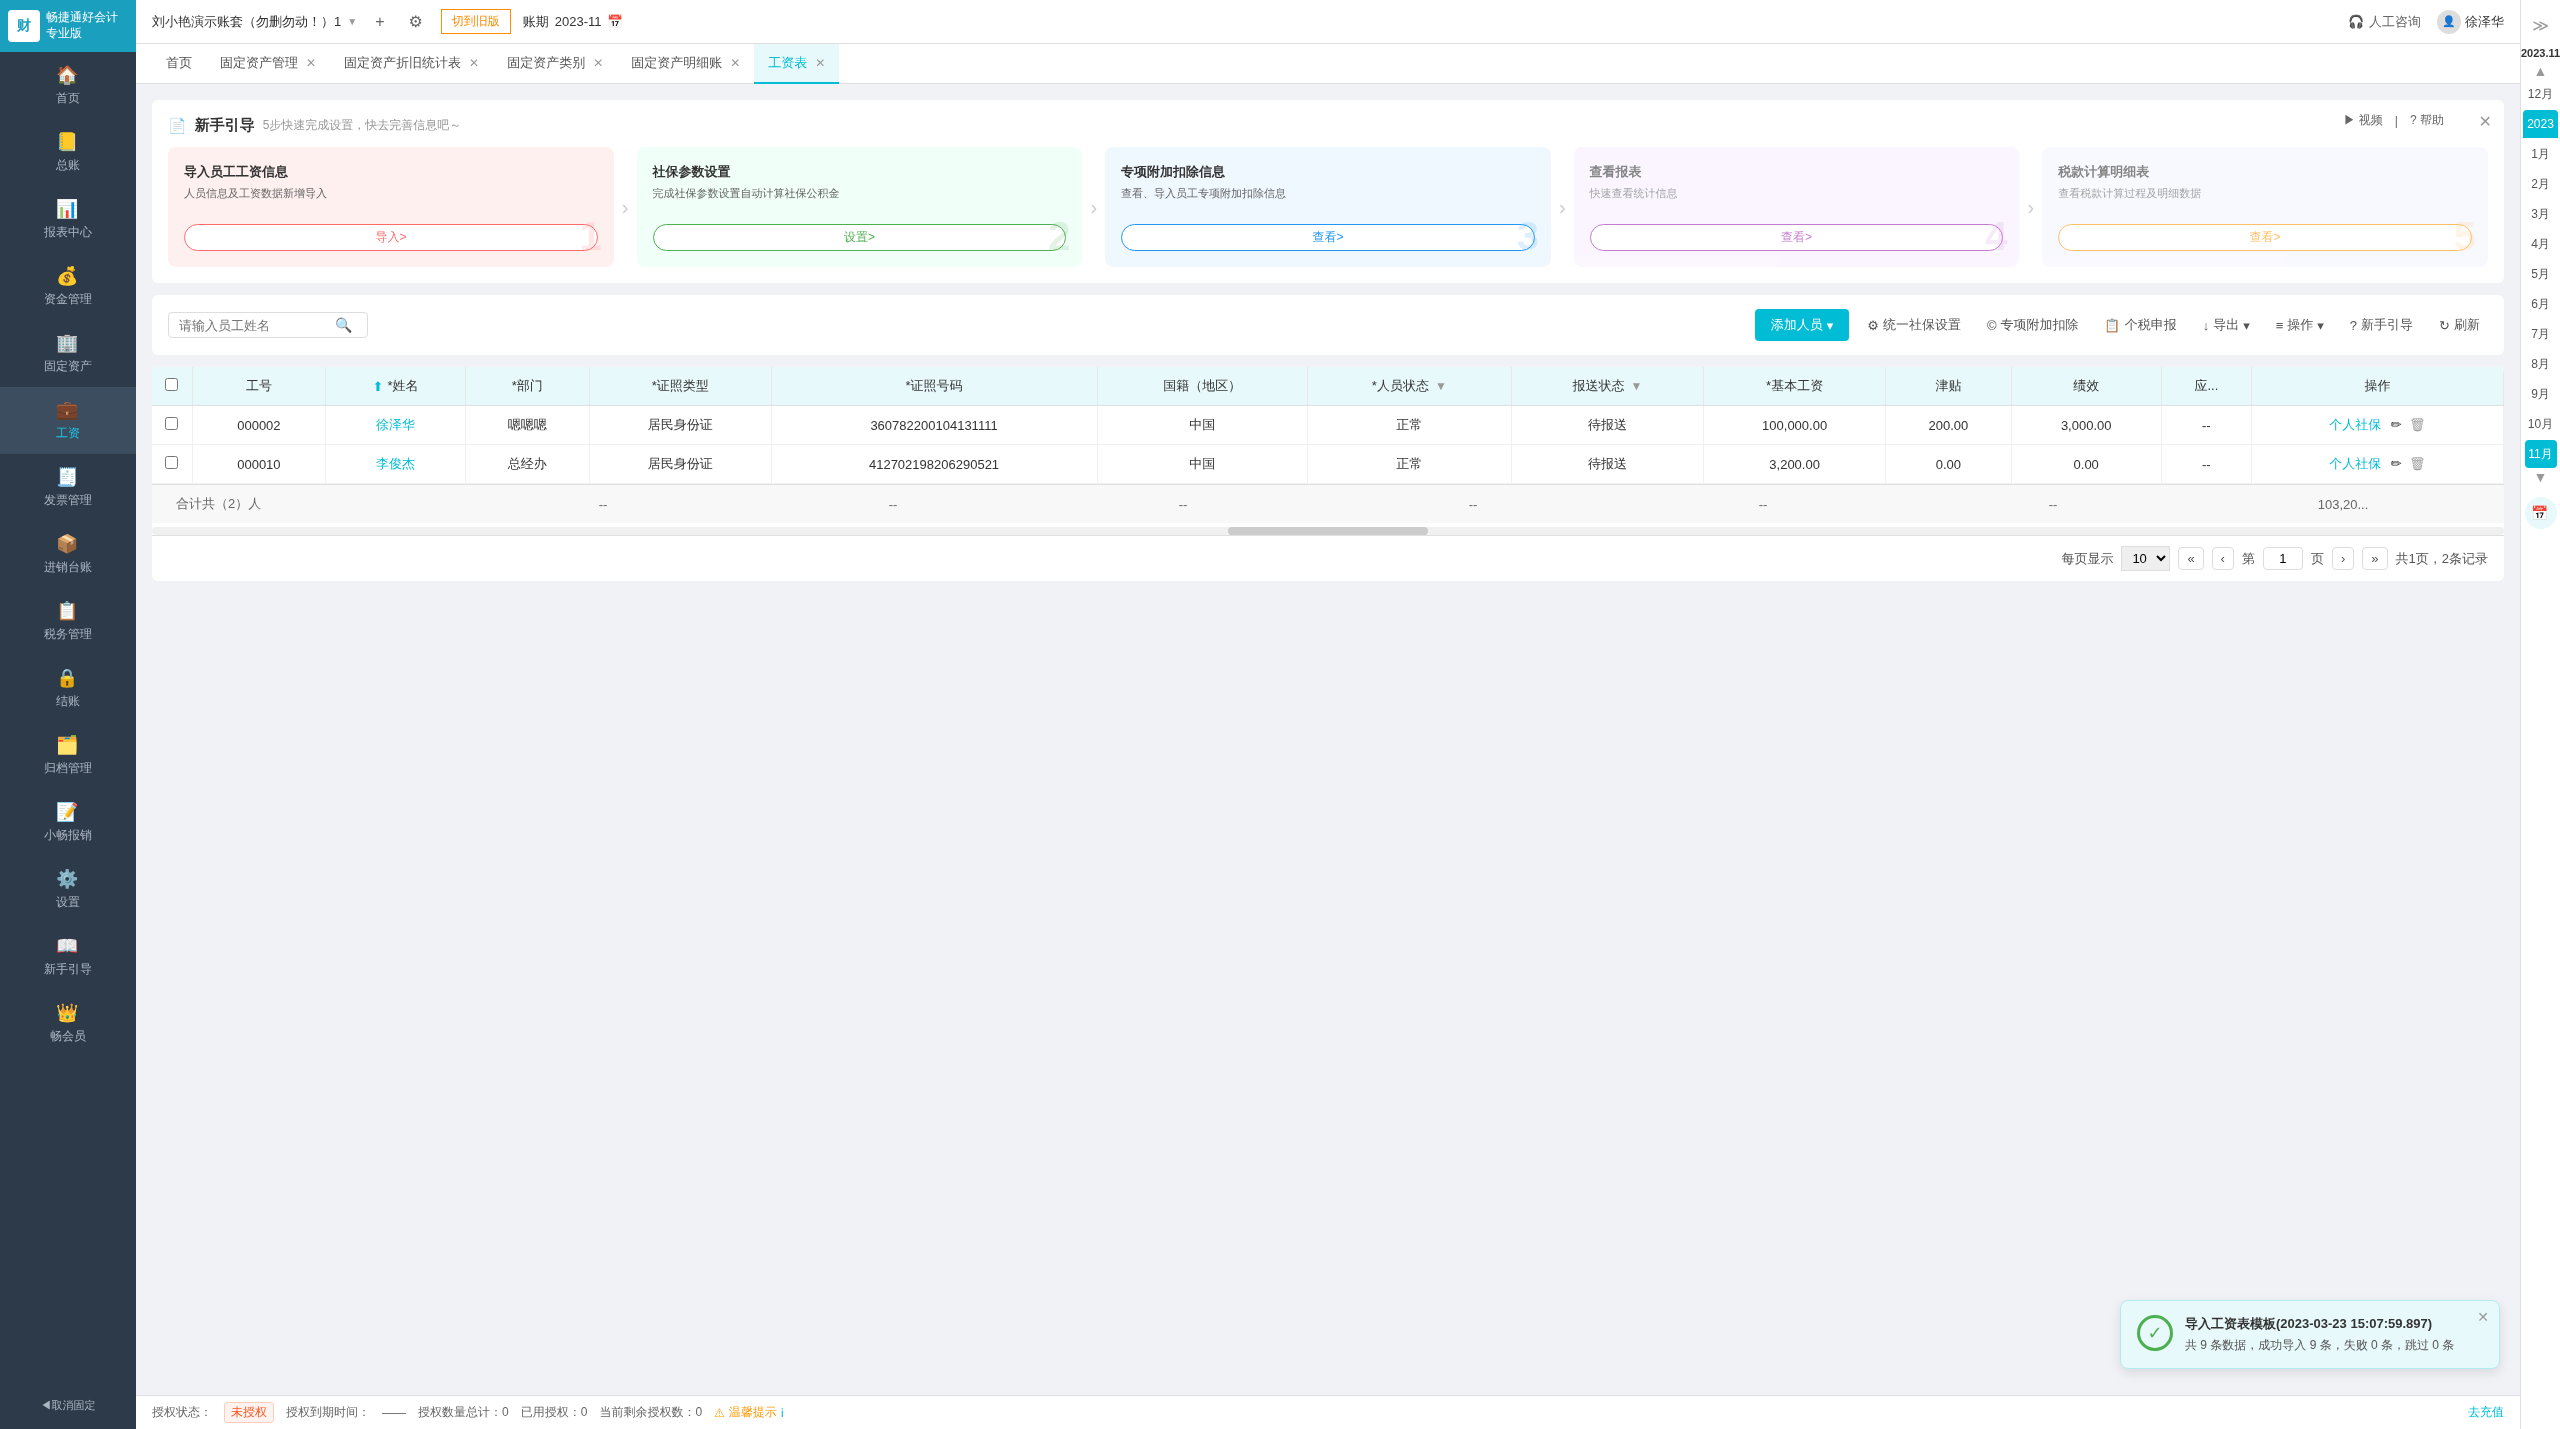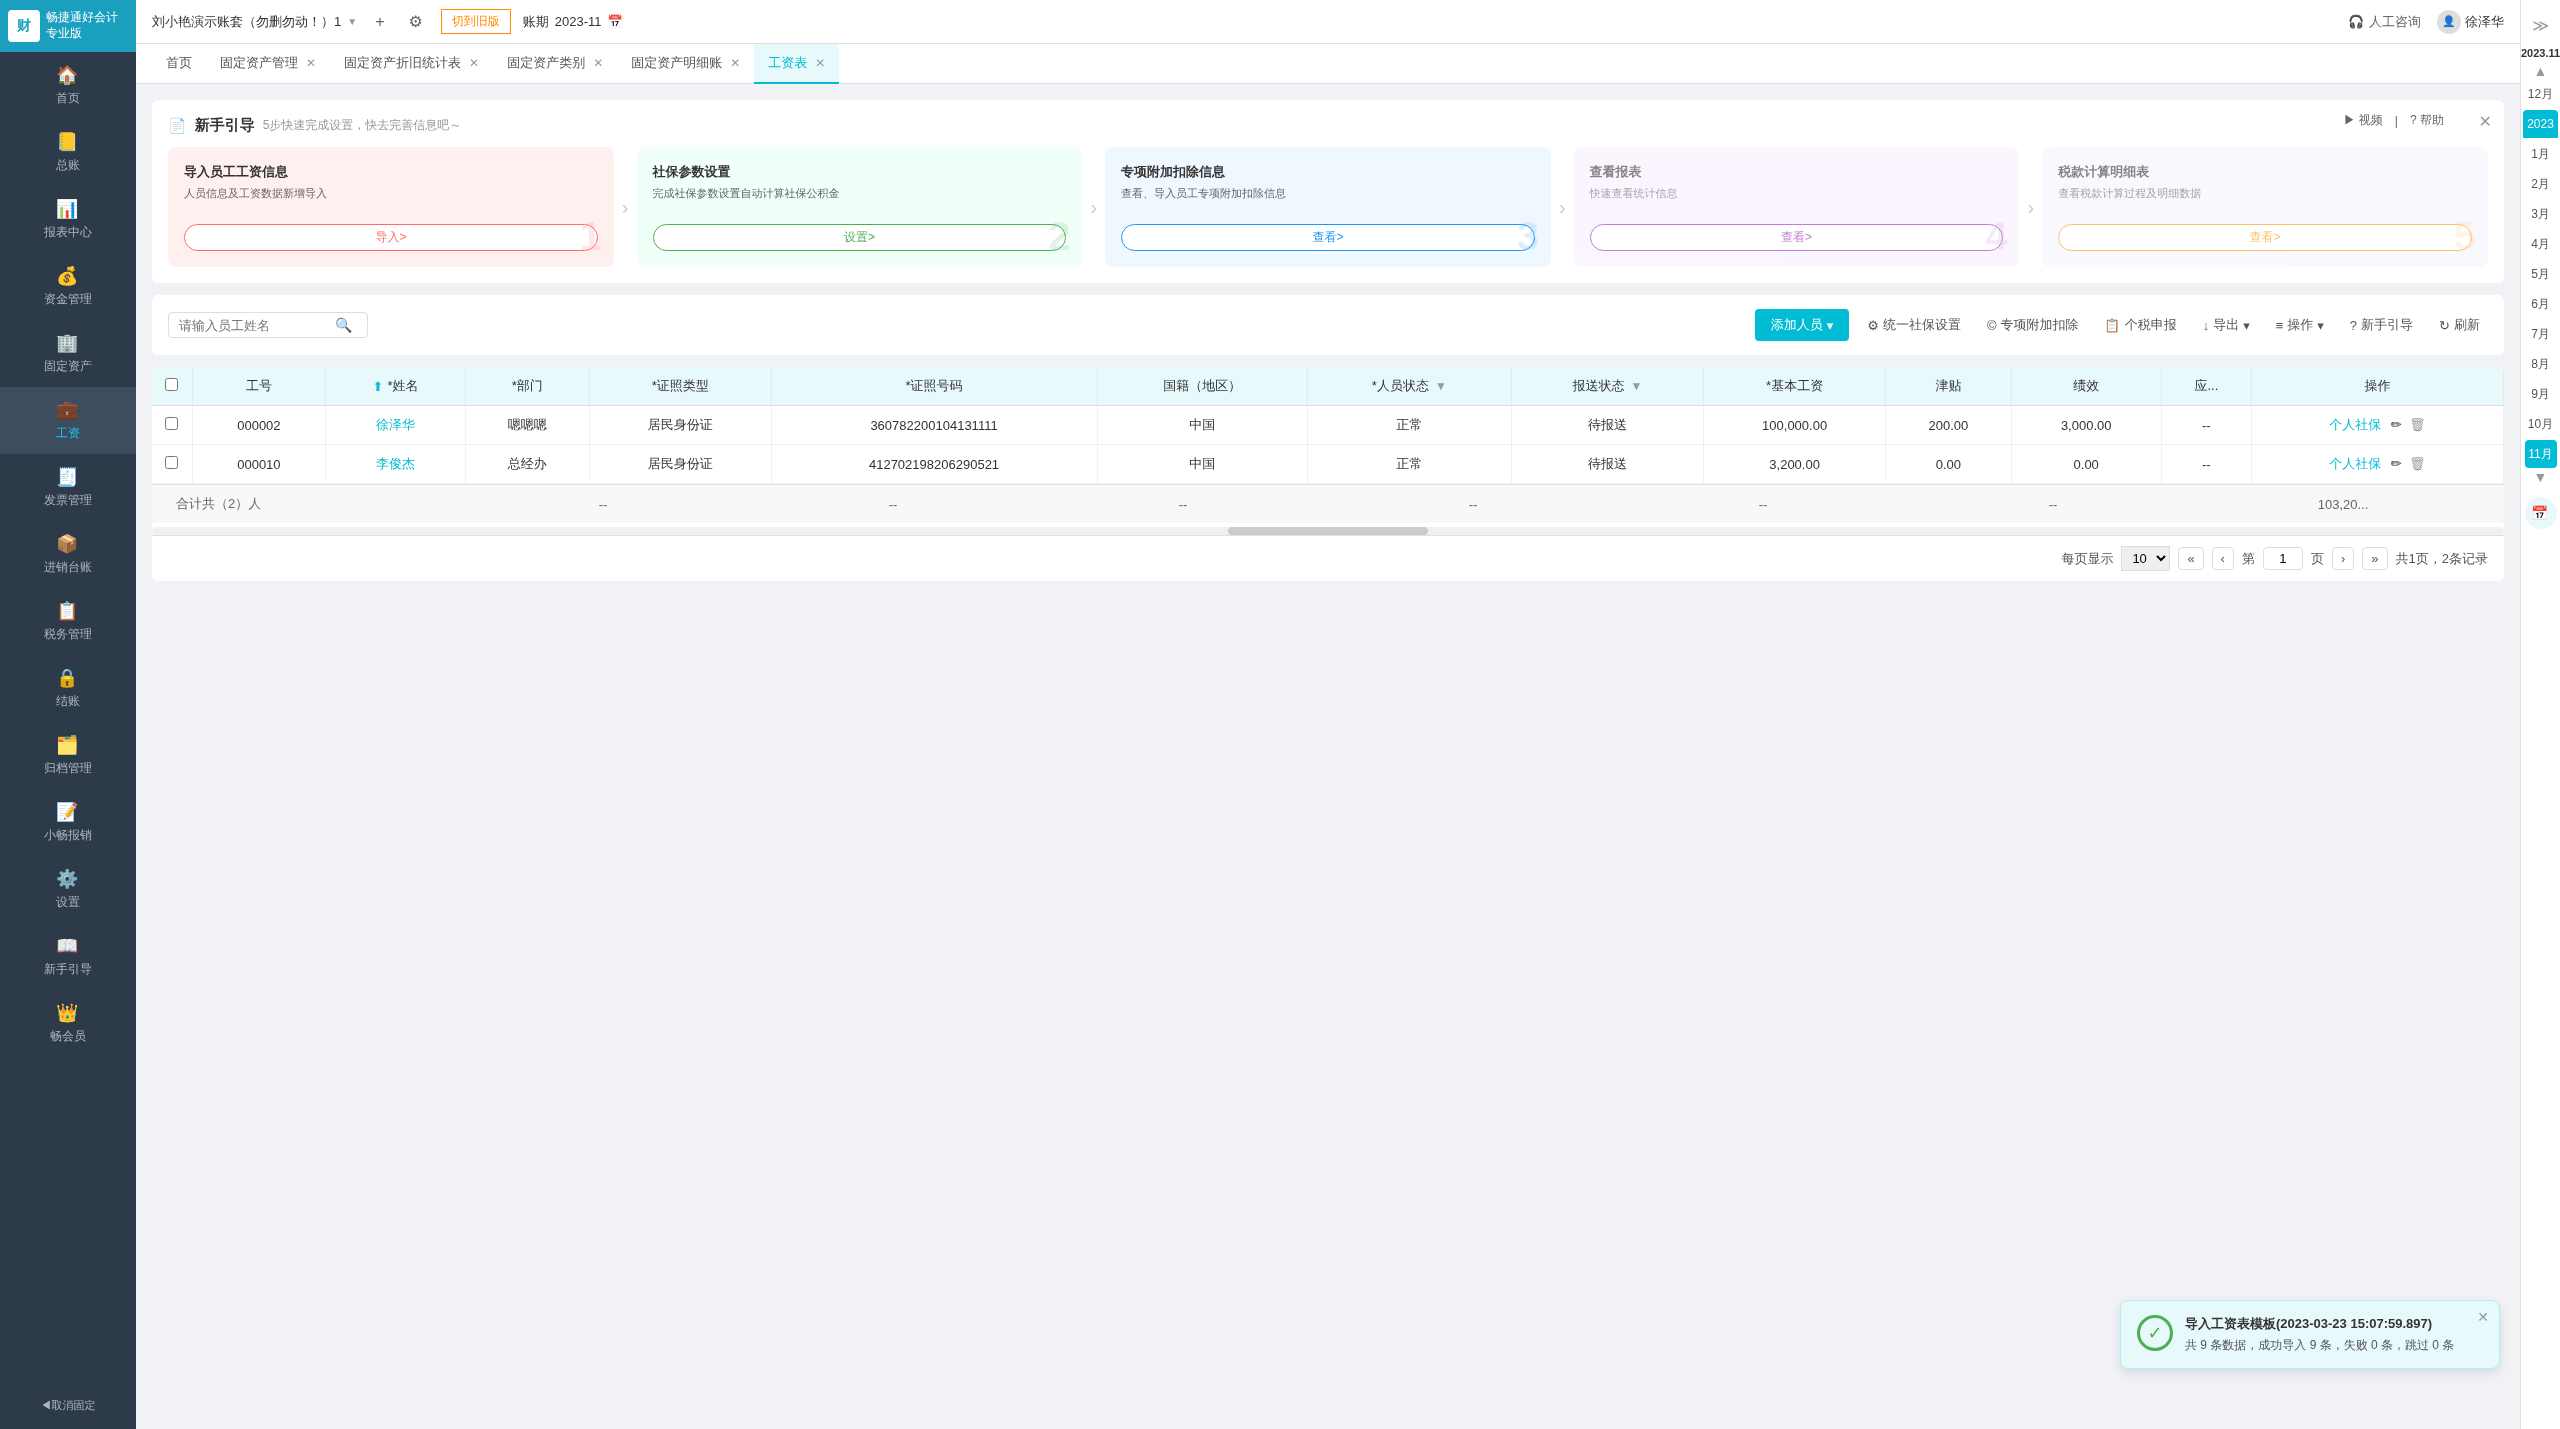--- a/index.html
+++ b/index.html
@@ -570,20 +570,35 @@
         <span>第</span>
         <input class="page-input" type="text" value="1" style="">
         <span>页</span>
         <button class="page-btn">›</button>
         <button class="page-btn">»</button>
         <span>共1页，2条记录</span>
       </div>
     </div>
   </div>
 
+  <div class="status-bar">
+    <span>授权状态：</span>
+    <span class="status-unauth">未授权</span>
+    <span>授权到期时间：</span>
+    <span>——</span>
+    <span>授权数量总计：0</span>
+    <span>已用授权：0</span>
+    <span>当前剩余授权数：0</span>
+    <div class="status-warning">
+      <span>⚠</span>
+      <span>温馨提示</span>
+      <span style="color:#00bcd4;">ℹ</span>
+    </div>
+    <span class="status-link">去充值</span>
+  </div>
 </div>
 
 <div class="right-panel">
   <div class="right-panel-expand">≫</div>
   <div class="right-panel-year">2023.11</div>
   <div class="right-panel-arrows">
     <span class="right-panel-arrow">▲</span>
   </div>
   <div class="right-panel-month">12月</div>
   <div class="right-panel-month current-year">2023</div>

